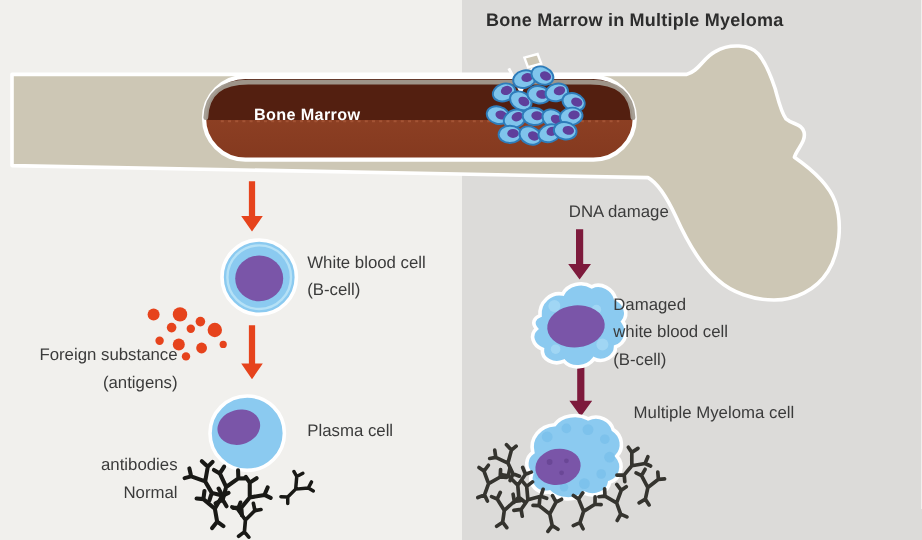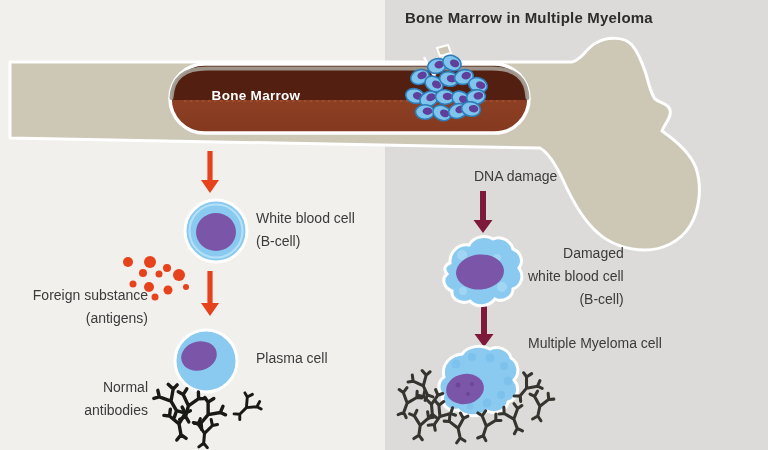--- a/index.html
+++ b/index.html
@@ -20,21 +20,21 @@
   #title-right{left:405px; top:9px;}
   .lbl{
     position:absolute; font-size:14px; line-height:23px;
     color:var(--c-label_text); white-space:nowrap;
   }
   #lbl-wbc{left:256px; top:207px;}
   #lbl-foreign{left:18px; top:284px; width:130px; text-align:right;}
   #lbl-plasma{left:256px; top:347px;}
   #lbl-normal{left:38px; top:376px; width:110px; text-align:right;}
   #lbl-dna{left:444px; top:165px;margin-left:30px;}
-  #lbl-damaged{left:528px; top:242px;text-align:right;}
+  #lbl-damaged{left:511px; top:242px;}
   #lbl-myeloma{left:528px; top:332px;}
   #lbl-mprot{left:530px; top:414px;}
 
   
   .bone{fill:var(--c-bone); stroke:#fff; stroke-width:3; stroke-linejoin:round;}
   .marrow{fill:url(#marrowGrad); stroke:#fff; stroke-width:3.5;}
   .stop-dark{stop-color:var(--c-marrow_dark);}
   .stop-light{stop-color:var(--c-marrow_light);}
   .stop-light2{stop-color:#84391f;}
   .gray-rim{fill:none; stroke:#a29b90; stroke-width:4; stroke-linecap:round; opacity:.95;}
@@ -222,22 +222,22 @@
   </div>
 
   <div id="lbl-plasma" class="lbl">Plasma cell</div>
 
   <div id="lbl-foreign" class="lbl">
     <div>Foreign substance</div>
     <div>(antigens)</div>
   </div>
 
   <div id="lbl-normal" class="lbl">
+    <div>antibodies</div>
     <div>Normal</div>
-    <div>antibodies</div>
   </div>
 
   <div id="lbl-dna" class="lbl">DNA damage</div>
 
   <div id="lbl-damaged" class="lbl">
     <div>Damaged</div>
     <div>white blood cell</div>
     <div>(B-cell)</div>
   </div>
 

